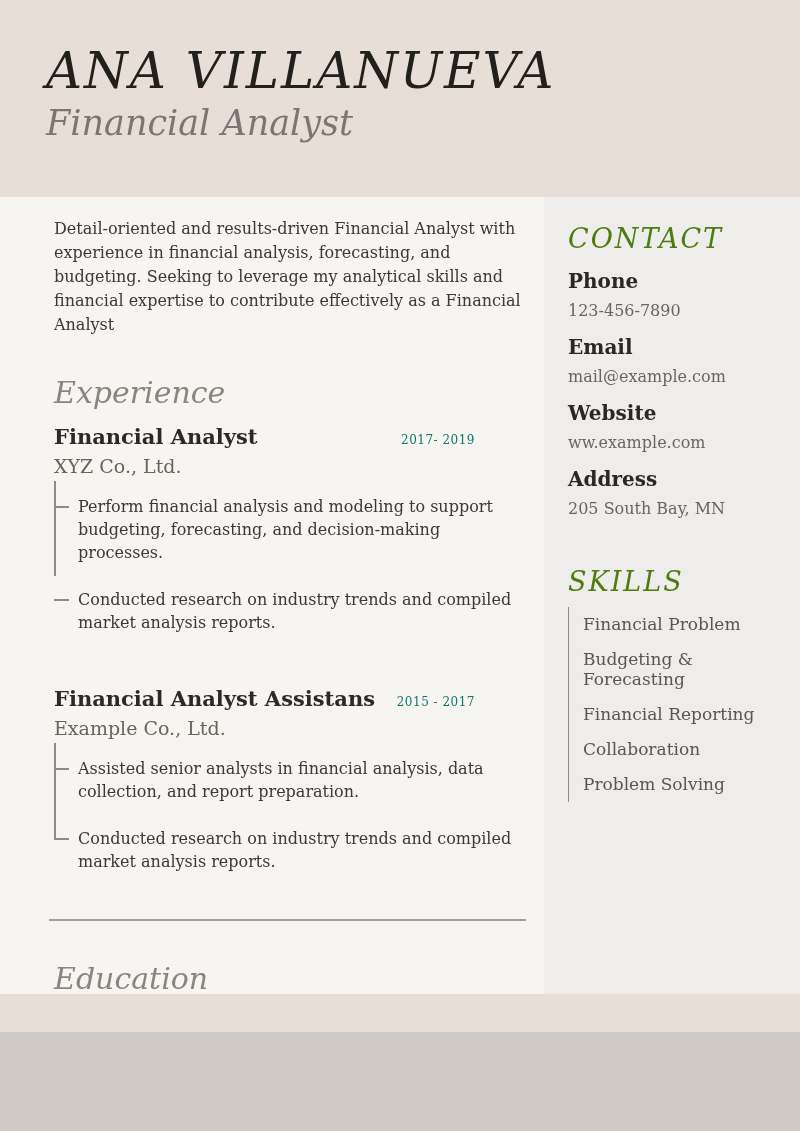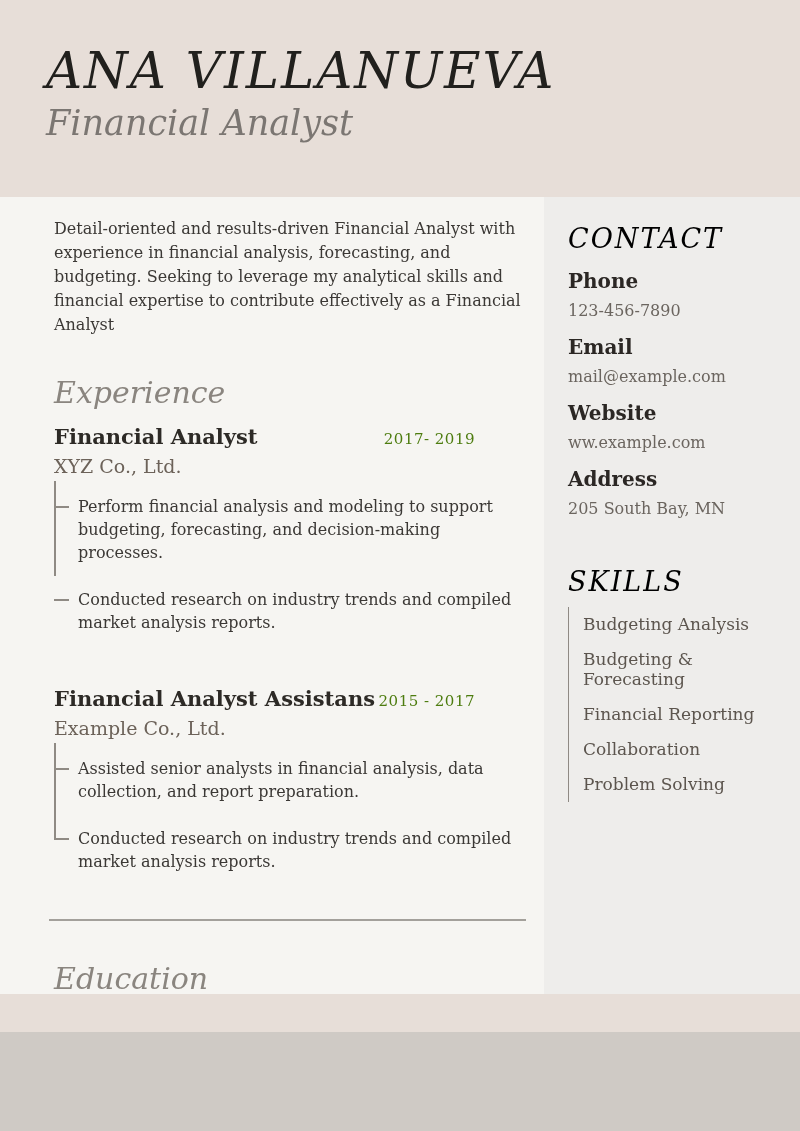--- a/index.html
+++ b/index.html
@@ -73,22 +73,22 @@
     justify-content: space-between;
     align-items: baseline;
     padding-right: 33px;
   }
   .job-name {
     font-size: 21px;
     font-weight: 600;
     color: #2d2a26;
   }
   .job-dates {
-    font-size: 15px;
-    color: #4d7c0f;
+    font-size: 12px;
+    color: #0f766e;
     letter-spacing: 0.5px;
     white-space: nowrap;
   }
   .company {
     font-size: 19px;
     color: #6c6259;
     margin-top: 6px;
   }
 
   .bullets { position: relative; margin-top: 18px; }
@@ -131,21 +131,21 @@
     font-size: 19px;
     color: #6c6259;
     margin-top: 8px;
   }
 
   
   .side-heading {
     font-style: italic;
     font-size: 27px;
     letter-spacing: 2px;
-    color: #000000;
+    color: #4d7c0f;
     font-weight: 500;
   }
   .contact-label {
     font-size: 20px;
     font-weight: 600;
     color: #2b2724;
     margin-top: 15px;
   }
   .contact-value {
     font-size: 16px;
@@ -246,21 +246,21 @@
         <div class="contact-value">ww.example.com</div>
       </div>
       <div>
         <div class="contact-label">Address</div>
         <div class="contact-value">205 South Bay, MN</div>
       </div>
 
       <div class="skills-block">
         <div class="side-heading">SKILLS</div>
         <ul class="skills-list">
-          <li class="skill-item">Budgeting Analysis</li>
+          <li class="skill-item">Financial Problem</li>
           <li class="skill-item">Budgeting &amp; Forecasting</li>
           <li class="skill-item">Financial Reporting</li>
           <li class="skill-item">Collaboration</li>
           <li class="skill-item">Problem Solving</li>
         </ul>
       </div>
 
     </div>
   </div>
 

